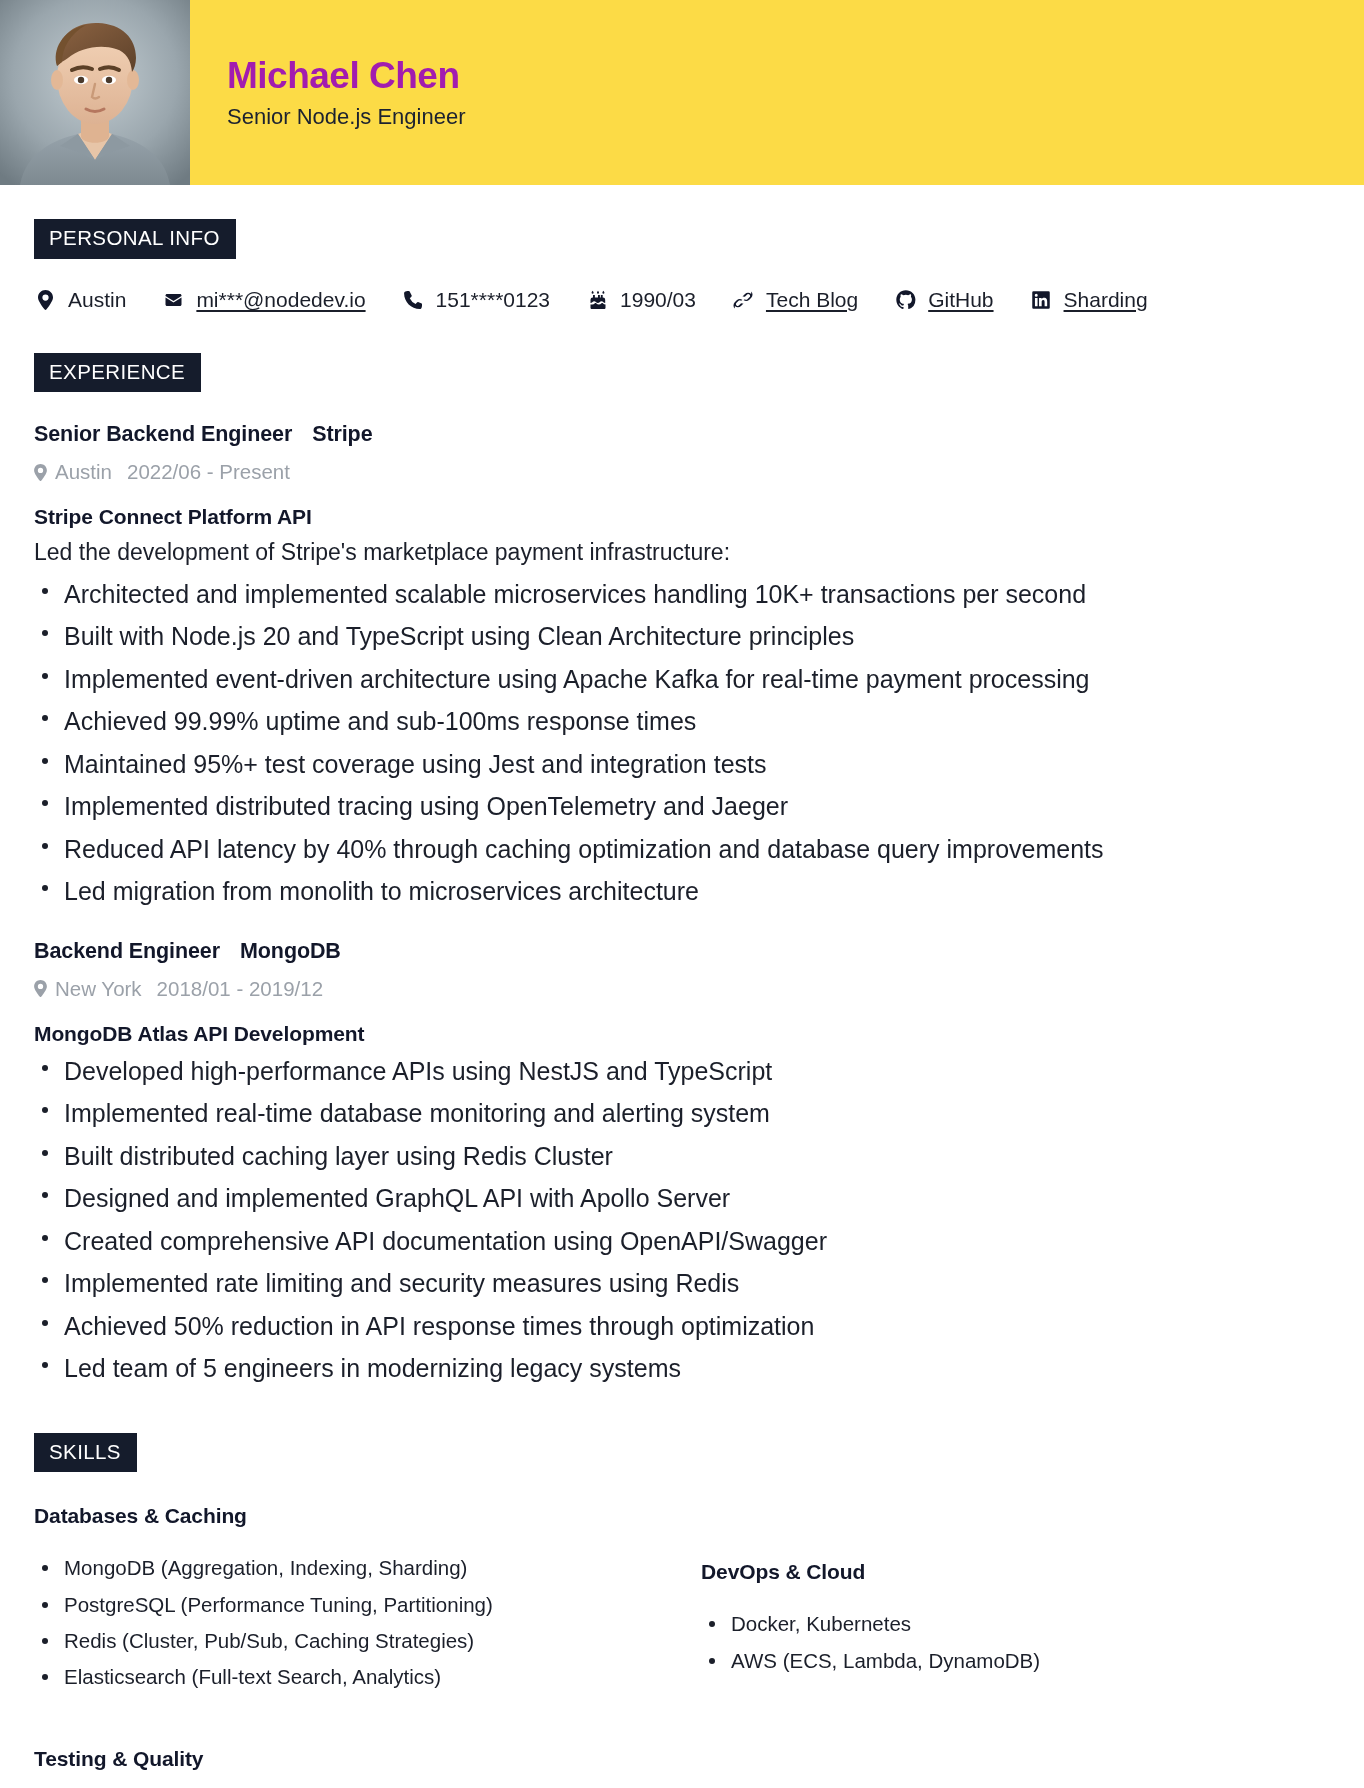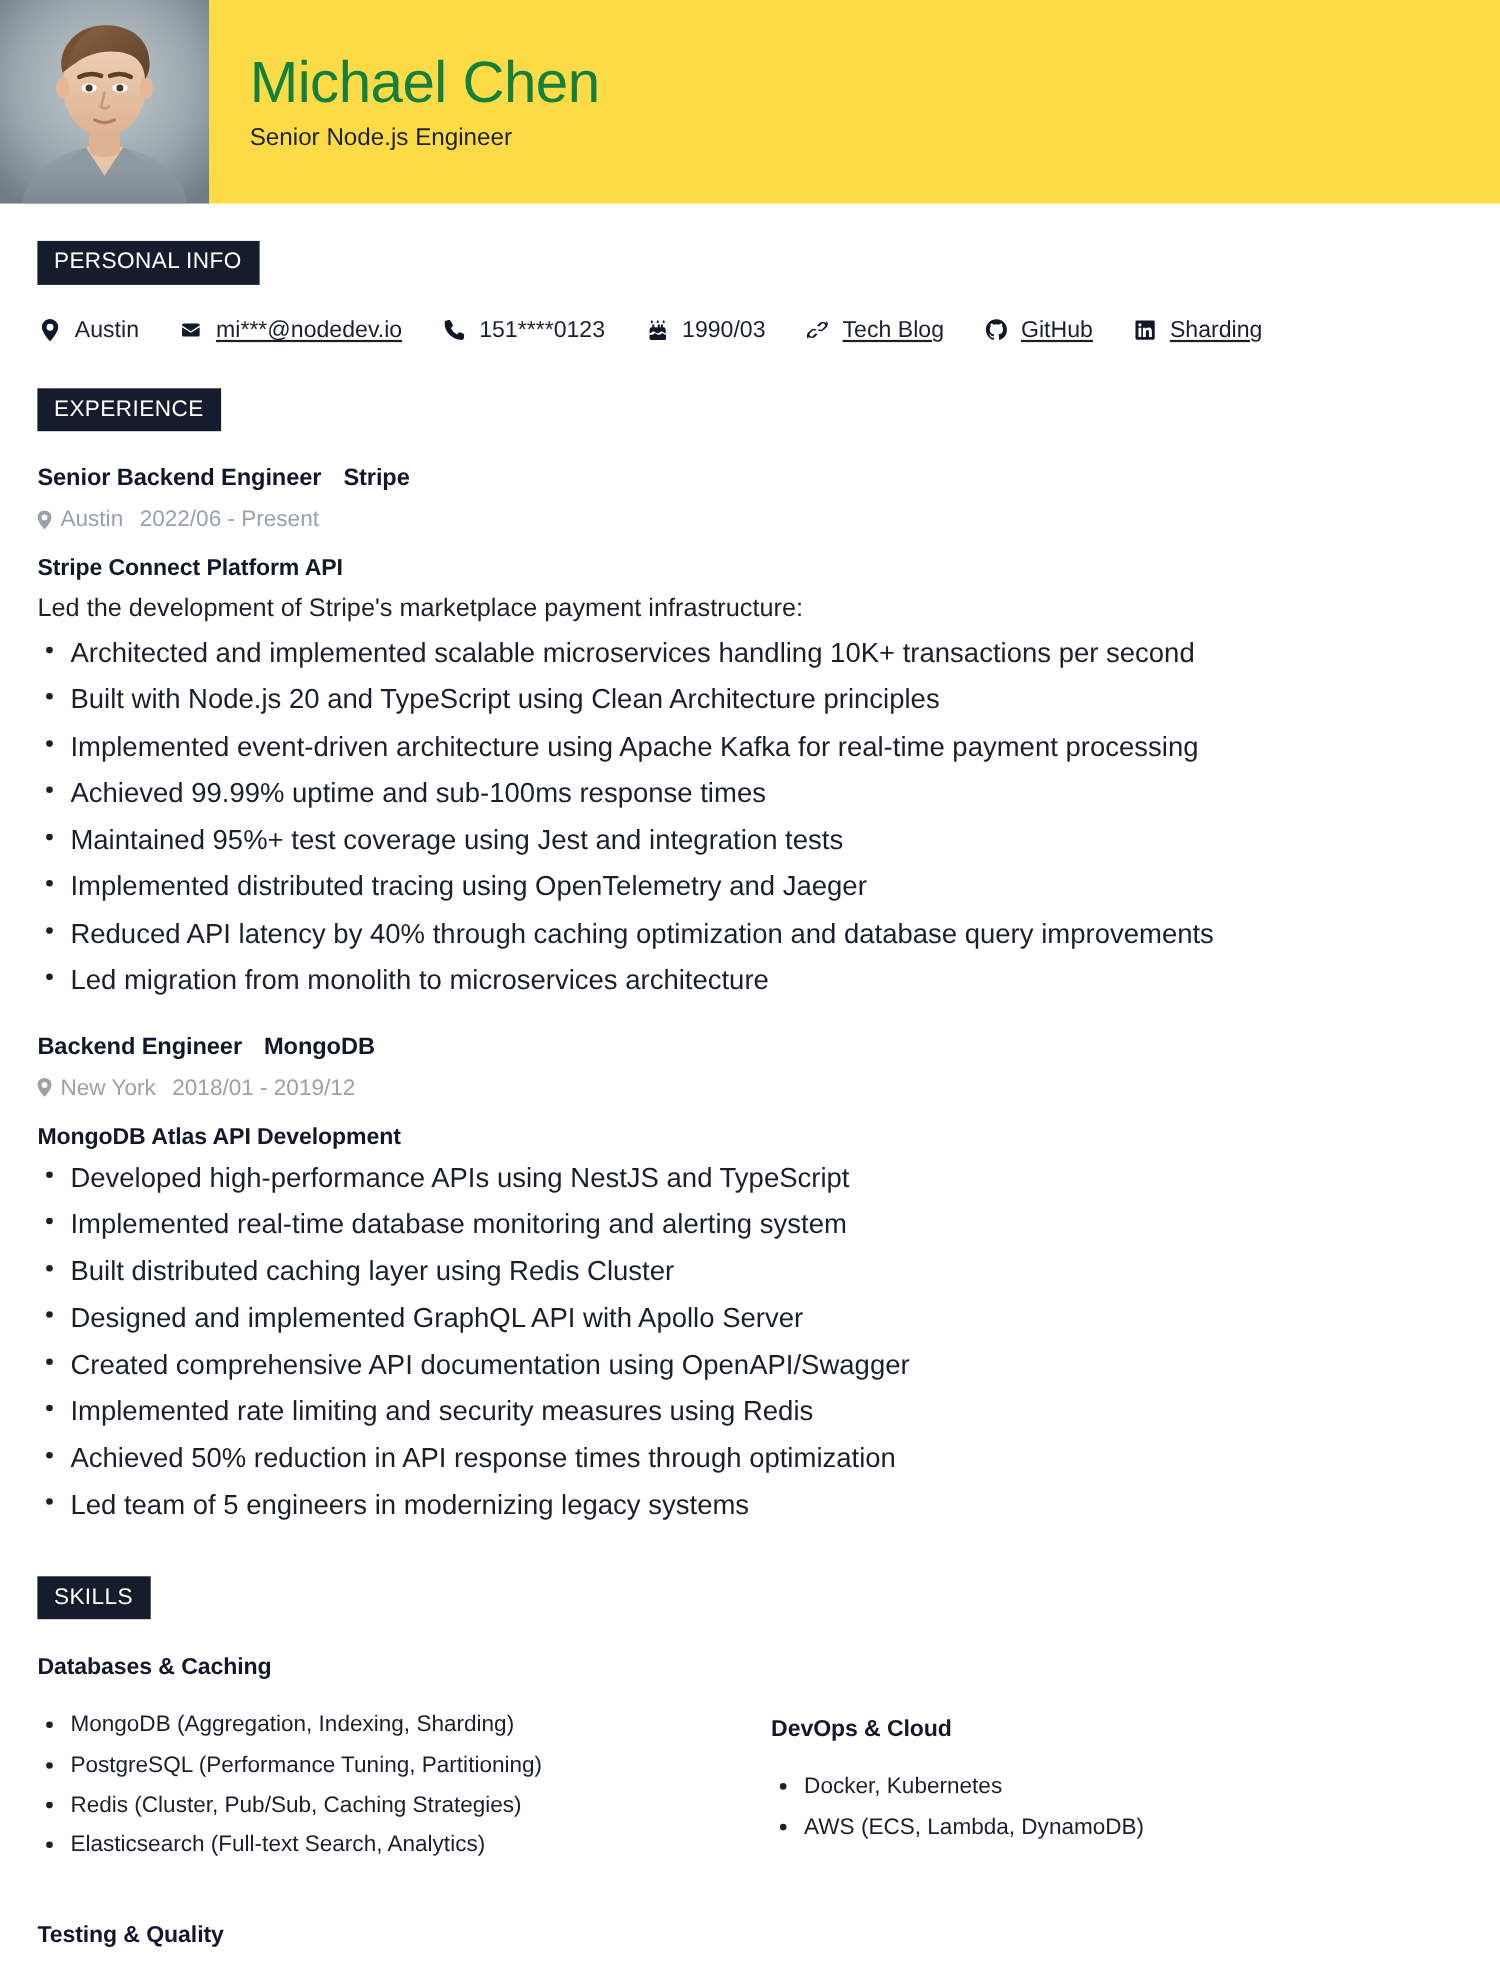--- a/index.html
+++ b/index.html
@@ -39,24 +39,24 @@
   .header-band {
     flex: 1;
     background: #fcdb46;
     display: flex;
     flex-direction: column;
     justify-content: center;
     padding-left: 37px;
     height: 185px;
   }
   .name {
-    font-size: 53px;
-    font-weight: 400;
+    font-size: 37px;
+    font-weight: 700;
     letter-spacing: -0.5px;
-    color: #15803d;
+    color: #a21caf;
     line-height: 1.12;
   }
   .tagline {
     font-size: 22px;
     font-weight: 400;
     color: #1c2230;
     margin-top: 7px;
     line-height: 1.2;
   }
 

